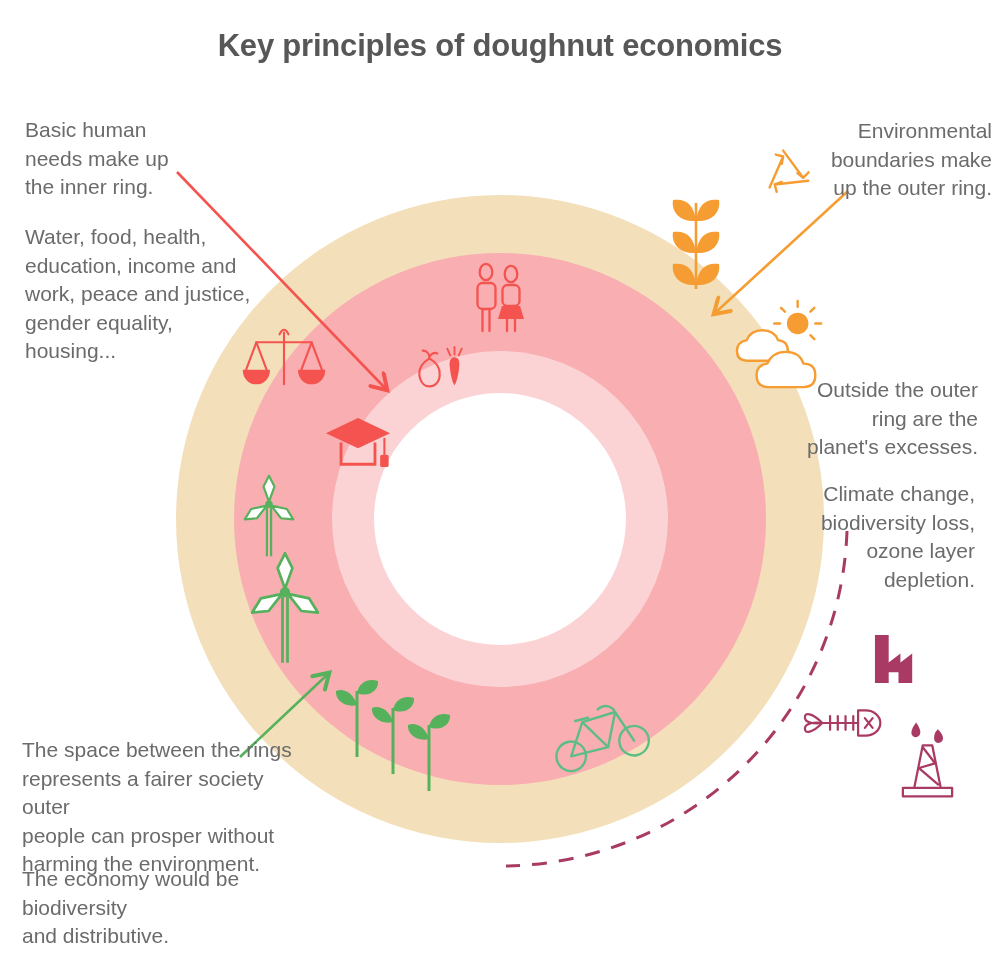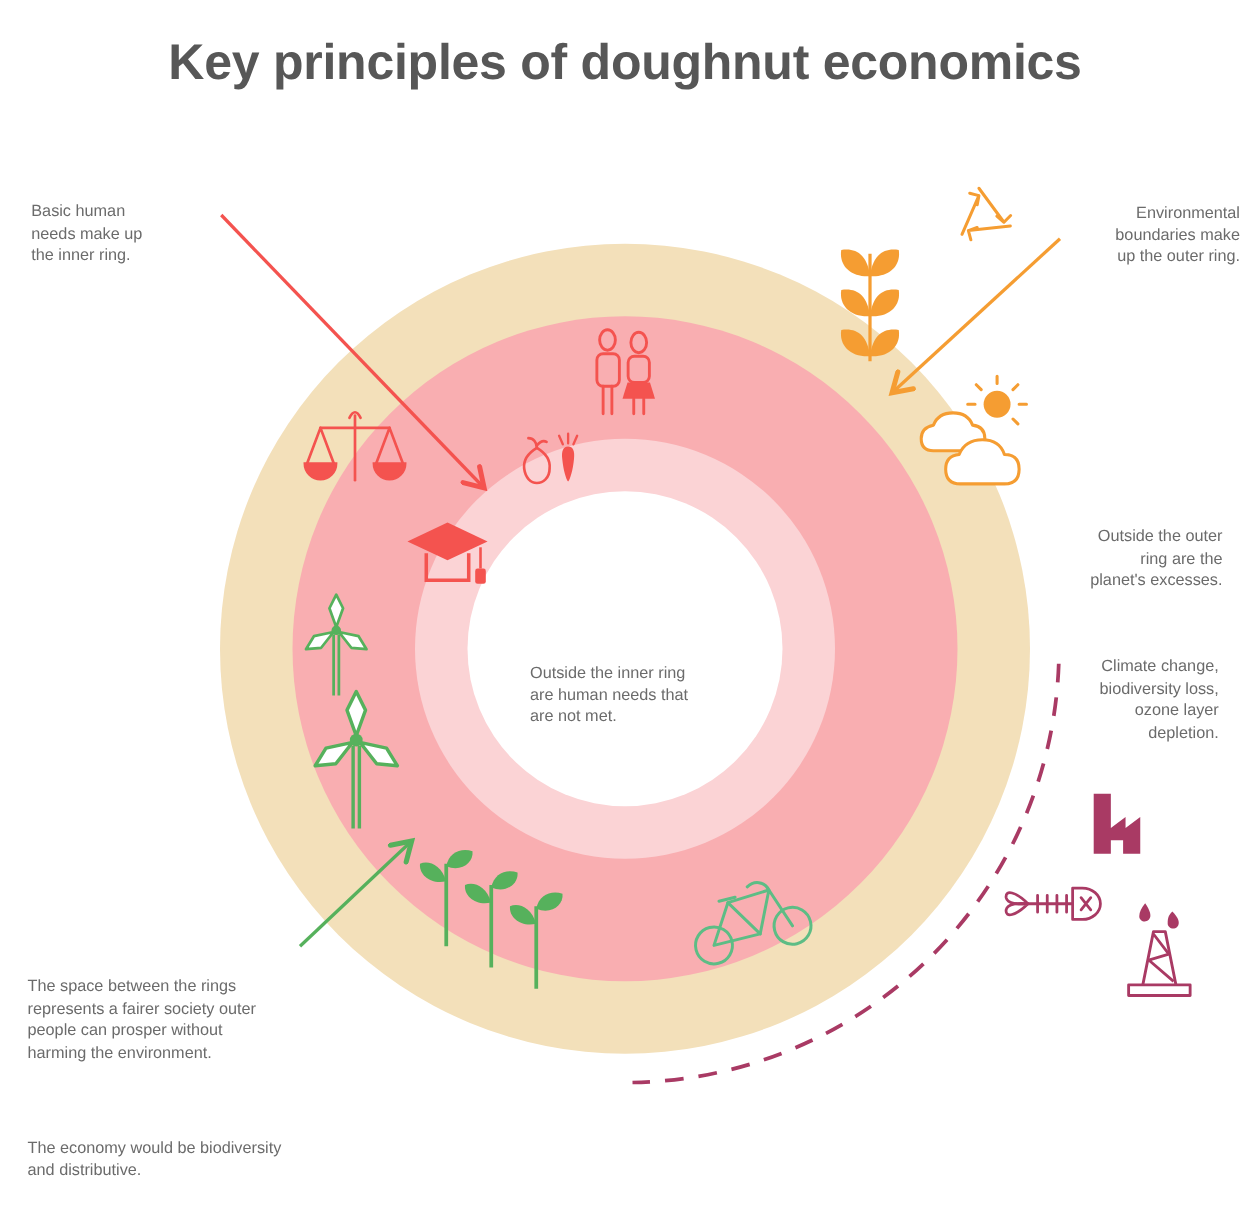--- a/index.html
+++ b/index.html
@@ -9,25 +9,25 @@
   }
   *{box-sizing:border-box;margin:0;padding:0}
   html,body{width:1000px;height:964px;background:#fff;overflow:hidden;
     font-family:"Liberation Sans", sans-serif;}
   #canvas{position:relative;width:1000px;height:964px;background:#fff;}
   .ring{position:absolute;border-radius:50%;}
   #ring-outer {left:176px;top:195px;width:648px;height:648px;background:var(--outer-ring);}
   #ring-middle{left:234px;top:253px;width:532px;height:532px;background:var(--middle-ring);}
   #ring-inner {left:332px;top:351px;width:336px;height:336px;background:var(--inner-ring);}
   #ring-hole  {left:374px;top:393px;width:252px;height:252px;background:var(--hole);}
-  .note{position:absolute;color:var(--text);font-size:13px;line-height:1.36;
-    white-space:pre-line;margin-top:44px;}
+  .note{position:absolute;color:var(--text);font-size:21px;line-height:1.36;
+    white-space:pre-line;}
   .r{text-align:right;}
   #page-title{position:absolute;top:28px;left:0;width:1000px;text-align:center;
-    color:var(--title);font-size:40px;letter-spacing:-0.2px;}
+    color:var(--title);font-size:31px;letter-spacing:-0.2px;}
   .icon{position:absolute;}
   svg{display:block;overflow:visible;}
   #arrow-layer{position:absolute;left:0;top:0;pointer-events:none;}
 </style>
 </head>
 <body>
 
 <div id="canvas">
 
   <h1 id="page-title">Key principles of doughnut economics</h1>
@@ -227,37 +227,38 @@
       <path d="M23 28 L36 45 L19 50 L40 68"></path>
       <path d="M16 2 C20 8 22 13 19 16 C16 19 11 17 11 13 C11 9 13 6 16 2 Z" fill="#a93a64" stroke="none"></path>
       <path d="M39 9 C44 14 46 19 43 22 C40 25 35 23 35 19 C35 14 36 12 39 9 Z" fill="#a93a64" stroke="none"></path>
     </svg>
   </div>
 
   <div class="note" style="left:25px;top:116px;width:150px">Basic human
 needs make up
 the inner ring.</div>
 
+  <div class="note" style="left:25px;top:223px;width:230px">Water, food, health,
+education, income and
+work, peace and justice,
+gender equality, housing...</div>
 
   <div class="note r" style="right:8px;top:117px;width:170px">Environmental
 boundaries make
 up the outer ring.</div>
 
   <div class="note r" style="right:22px;top:376px;width:175px">Outside the outer
 ring are the
 planet's excesses.</div>
 
   <div class="note r" style="right:25px;top:480px;width:175px">Climate change,
 biodiversity loss,
 ozone layer
 depletion.</div>
 
-  <div class="note" style="left:424px;top:485px;width:190px">Outside the inner ring
-are human needs that
-are not met.</div>
 
   <div class="note" style="left:22px;top:736px;width:290px">The space between the rings
 represents a fairer society outer
 people can prosper without
 harming the environment.</div>
 
   <div class="note" style="left:22px;top:865px;width:300px">The economy would be biodiversity
 and distributive.</div>
 
 </div>

